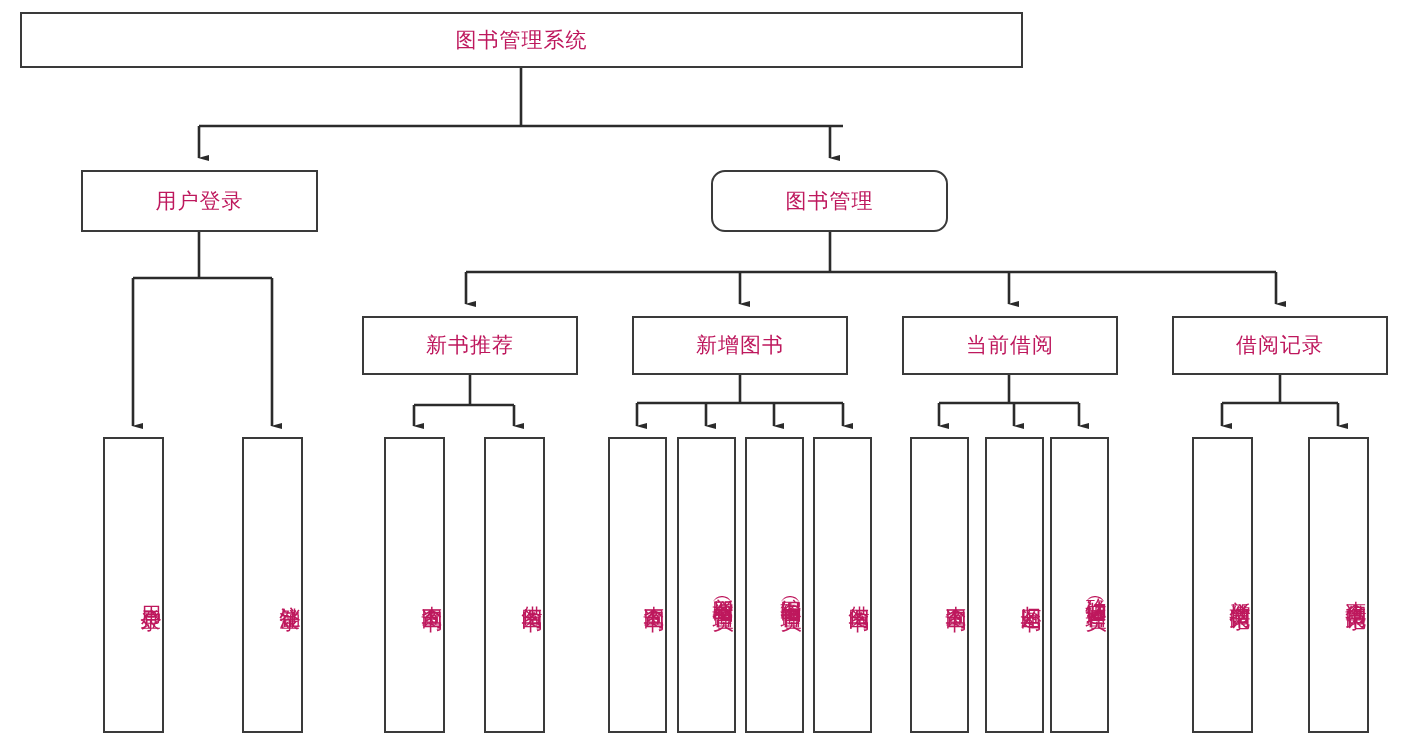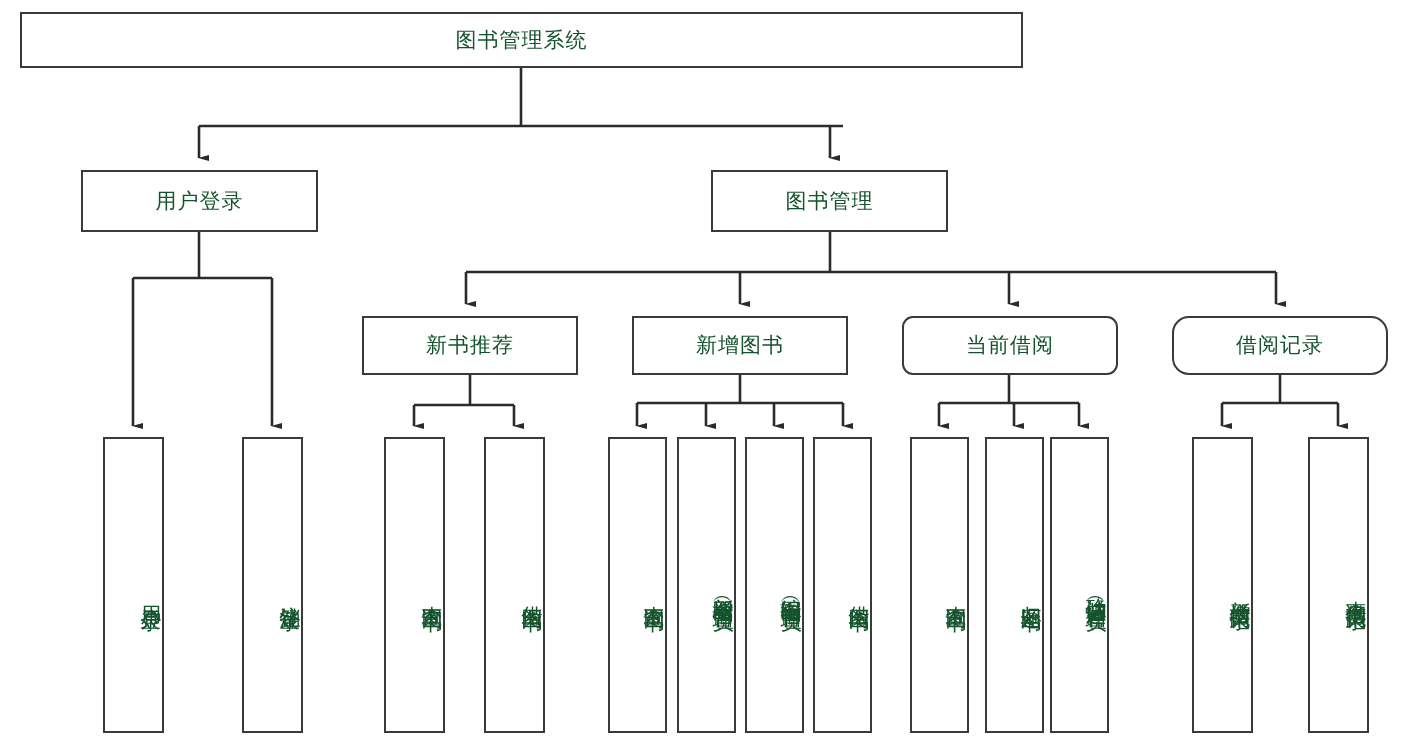--- a/index.html
+++ b/index.html
@@ -1,21 +1,21 @@
 <!DOCTYPE html>
 <html><head>
 <meta charset="utf-8">
 <style>
   html,body{margin:0;padding:0;background:#ffffff;}
   body{font-family:"DejaVu Sans","Liberation Sans",sans-serif;}
   #stage{position:relative;width:1405px;height:747px;background:#ffffff;overflow:hidden;}
   svg#wires{position:absolute;left:0;top:0;width:1405px;height:747px;}
   .node{position:absolute;box-sizing:border-box;background:#ffffff;
         border:2px solid #3a3a3a;display:flex;align-items:center;justify-content:center;
-        color:#14532d;}
+        color:#be185d;}
   .node.h{font-size:21px;letter-spacing:1px;}
   .node.v{writing-mode:vertical-rl;text-orientation:upright;font-size:21px;
           letter-spacing:2px;padding-top:16px;align-items:flex-start;justify-content:center;}
   .node.v.tall{padding-top:10px;}
   .node .lbl{display:block;line-height:1.08;}
   #watermark{position:absolute;right:8px;bottom:6px;font-size:17px;color:#b9b9b9;
              letter-spacing:.5px;white-space:nowrap;}
 </style>
 </head>
 <body>
@@ -72,34 +72,34 @@
     </g>
   </svg>
 
   <div class="node h" style="left:20px;top:12px;width:1003px;height:56px;">
     <span class="lbl">图书管理系统</span>
   </div>
 
   <div class="node h" style="left:81px;top:170px;width:237px;height:62px;">
     <span class="lbl">用户登录</span>
   </div>
-  <div class="node h" style="left:711px;top:170px;width:237px;height:62px;">
+  <div class="node h" style="left:711px;top:170px;width:237px;height:62px;border-radius:14px;">
     <span class="lbl">图书管理</span>
   </div>
 
   <div class="node h" style="left:362px;top:316px;width:216px;height:59px;">
     <span class="lbl">新书推荐</span>
   </div>
   <div class="node h" style="left:632px;top:316px;width:216px;height:59px;">
     <span class="lbl">新增图书</span>
   </div>
-  <div class="node h" style="left:902px;top:316px;width:216px;height:59px;border-radius:11px;">
+  <div class="node h" style="left:902px;top:316px;width:216px;height:59px;">
     <span class="lbl">当前借阅</span>
   </div>
-  <div class="node h" style="left:1172px;top:316px;width:216px;height:59px;border-radius:17px;">
+  <div class="node h" style="left:1172px;top:316px;width:216px;height:59px;">
     <span class="lbl">借阅记录</span>
   </div>
 
   <div class="node v" style="left:103px;top:437px;width:61px;height:296px;">
     <span class="lbl">用户登录</span>
   </div>
   <div class="node v" style="left:242px;top:437px;width:61px;height:296px;">
     <span class="lbl">注销登录</span>
   </div>
 

